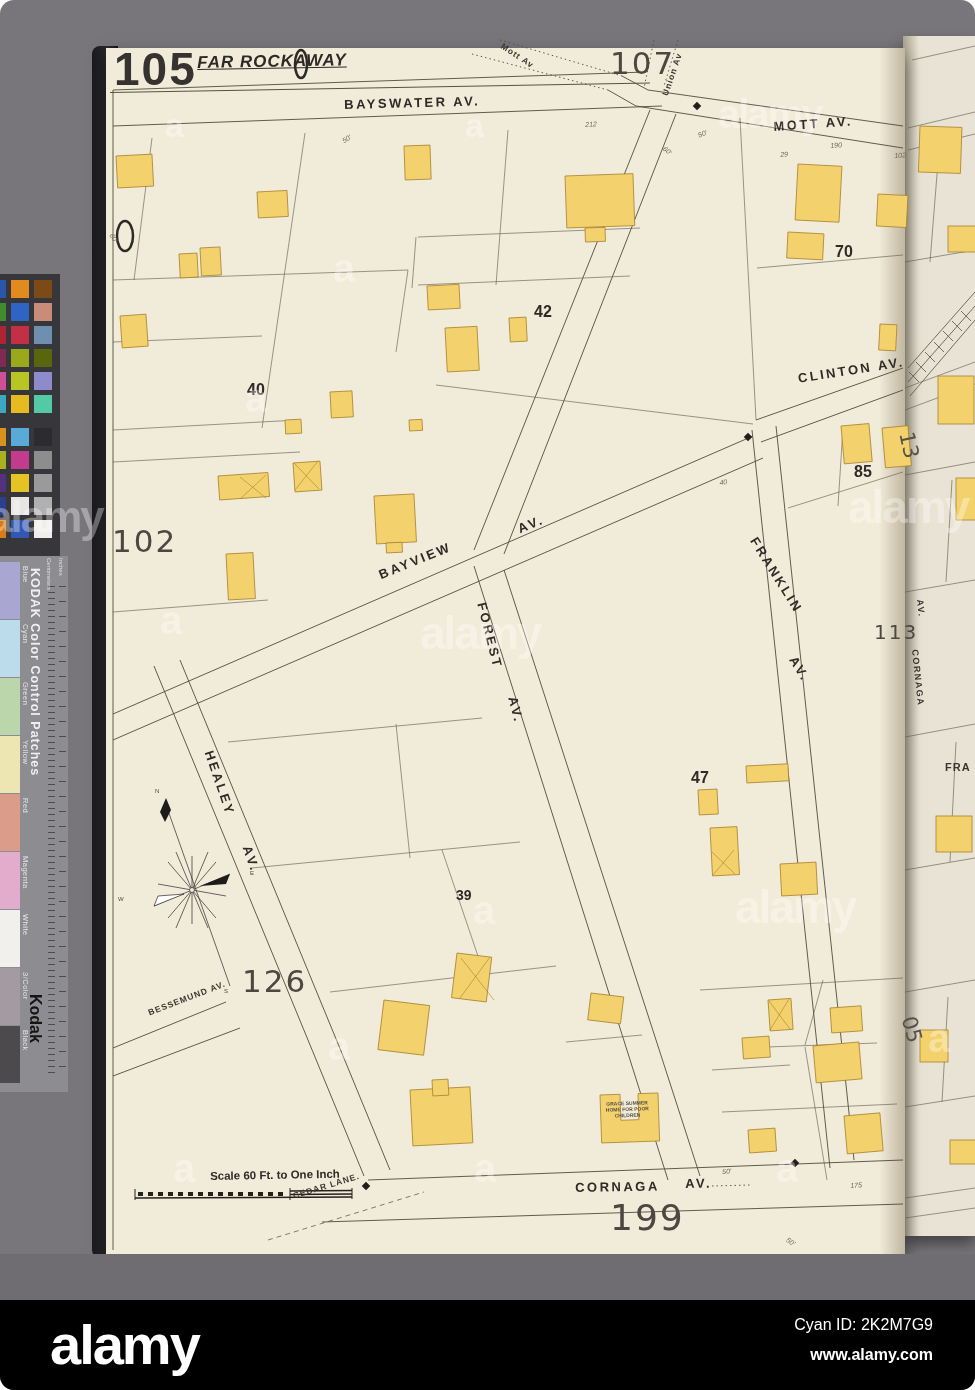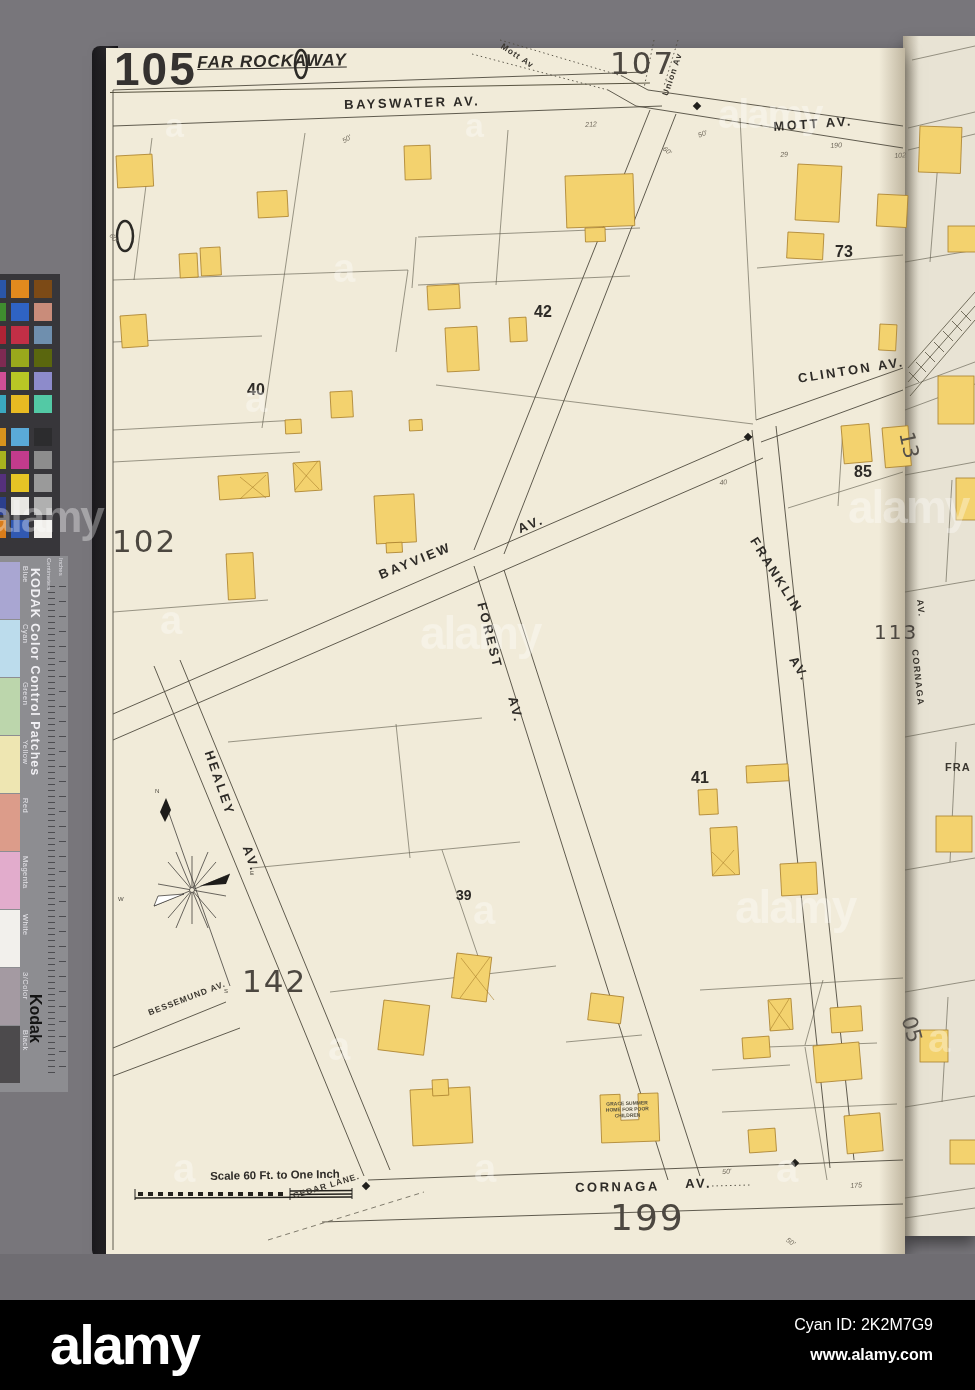--- a/index.html
+++ b/index.html
@@ -1,17 +1,17 @@
 <!DOCTYPE html>
 <html><head>
 <meta charset="utf-8">
 <style>
   html,body{margin:0;padding:0;}
   #canvas{position:relative;width:975px;height:1390px;background:#78767b;overflow:hidden;
-          font-family:"Liberation Sans",sans-serif;}
+          font-family:"Liberation Sans",sans-serif;border-radius:14px;}
   
   #spine{position:absolute;left:92px;top:46px;width:26px;height:1212px;
          background:linear-gradient(90deg,#1a191c,#2c2a2e 60%,#141316);border-radius:8px 0 0 8px;}
   #page2{position:absolute;left:903px;top:36px;width:72px;height:1200px;background:#e8e3d4;
          box-shadow:0 8px 14px rgba(0,0,0,.45);}
   #page2 .fold-shade{position:absolute;left:0;top:0;width:16px;height:100%;
          background:linear-gradient(90deg,rgba(70,55,30,.38),rgba(70,55,30,0));}
   #page1{position:absolute;left:106px;top:48px;width:799px;height:1206px;background:#f1ebd9;
          box-shadow:0 8px 16px rgba(0,0,0,.5);}
   #page1 .fold-shade{position:absolute;right:0;top:0;width:26px;height:100%;
@@ -276,30 +276,30 @@
       <ellipse cx="301" cy="64" rx="6" ry="14"></ellipse>
       <ellipse cx="125" cy="236" rx="8" ry="15"></ellipse>
     </g>
   </svg>
 
   <div id="label-layer">
       <span class="lbl pgnum" style="left: 114px; top: 46px;">105</span>
       <span class="lbl title" style="left: 197px; top: 54px; transform: rotate(-1deg);">FAR ROCKAWAY</span>
       <span class="lbl adj" style="left: 610px; top: 48px;">107</span>
       <span class="lbl adj" style="left: 112px; top: 526px;">102</span>
-      <span class="lbl adj" style="left: 242px; top: 966px;">142</span>
+      <span class="lbl adj" style="left: 242px; top: 966px;">126</span>
       <span class="lbl adj adj106" style="left: 610px; top: 1200px;">199</span>
       <span class="lbl adj adj113" style="left: 874px; top: 622px;">113</span>
       <span class="lbl foldnum" style="left: 916px; top: 430px; transform: rotate(78deg);">13</span>
       <span class="lbl foldnum" style="left: 918px; top: 1014px; transform: rotate(75deg);">05</span>
-      <span class="lbl blocknum" style="left: 835px; top: 244px;">73</span>
+      <span class="lbl blocknum" style="left: 835px; top: 244px;">70</span>
       <span class="lbl blocknum" style="left: 854px; top: 464px;">85</span>
       <span class="lbl blocknum" style="left: 534px; top: 304px; text-align: right;">42</span>
       <span class="lbl blocknum" style="left: 247px; top: 382px;">40</span>
-      <span class="lbl blocknum" style="left: 691px; top: 770px;">41</span>
+      <span class="lbl blocknum" style="left: 691px; top: 770px;">47</span>
       <span class="lbl blocknum bn-sm" style="left: 456px; top: 888px;">39</span>
       <span class="lbl st" style="left: 344px; top: 98px; transform: rotate(-1.5deg);">BAYSWATER  AV.</span>
       <span class="lbl st" style="left: 773px; top: 120px; transform: rotate(-4deg);">MOTT  AV.</span>
       <span class="lbl st-xs" style="left: 504px; top: 42px; transform: rotate(33deg);">Mott  Av</span>
       <span class="lbl st-xs" style="left: 661px; top: 94px; transform: rotate(-71deg);">Union  Av</span>
       <span class="lbl st" style="left: 797px; top: 372px; transform: rotate(-9deg);">CLINTON  AV.</span>
       <span class="lbl st" style="left: 759px; top: 535px; transform: rotate(58deg);">FRANKLIN</span>
       <span class="lbl st" style="left: 798px; top: 654px; transform: rotate(58deg);">AV.</span>
       <span class="lbl st" style="left: 377px; top: 569px; transform: rotate(-22deg);">BAYVIEW</span>
       <span class="lbl st" style="left: 516px; top: 523px; transform: rotate(-22deg);">AV.</span>

